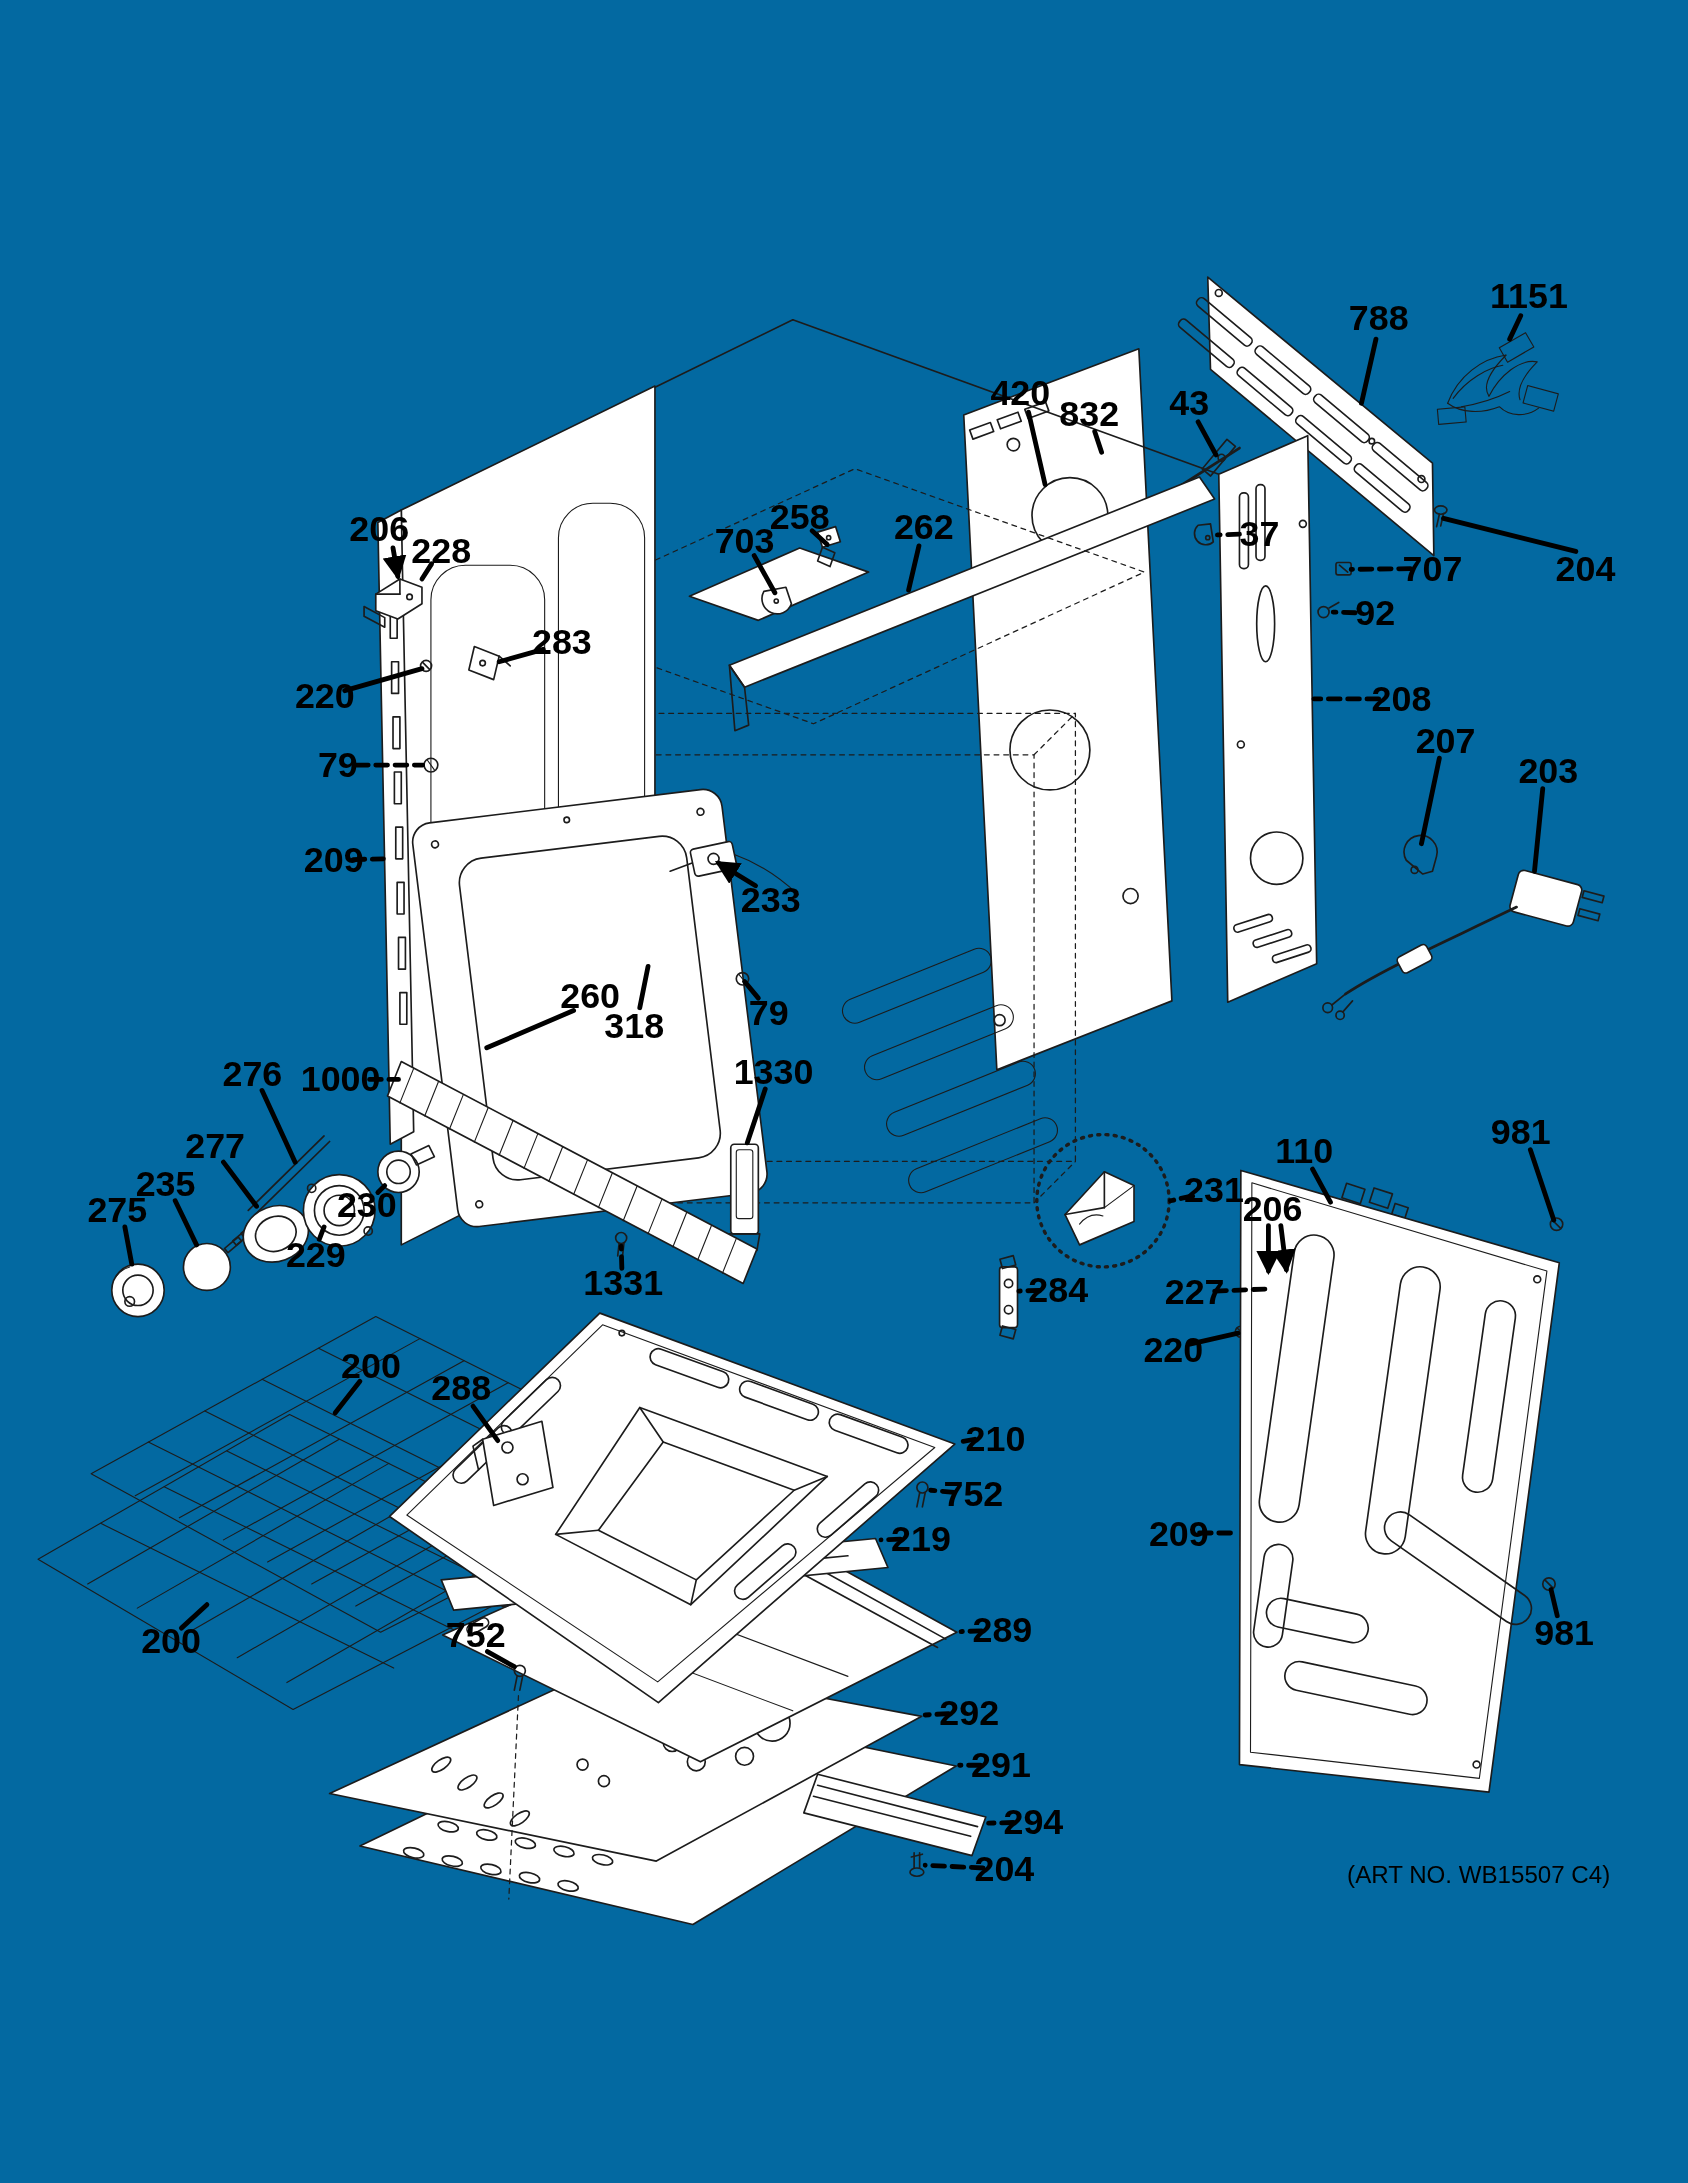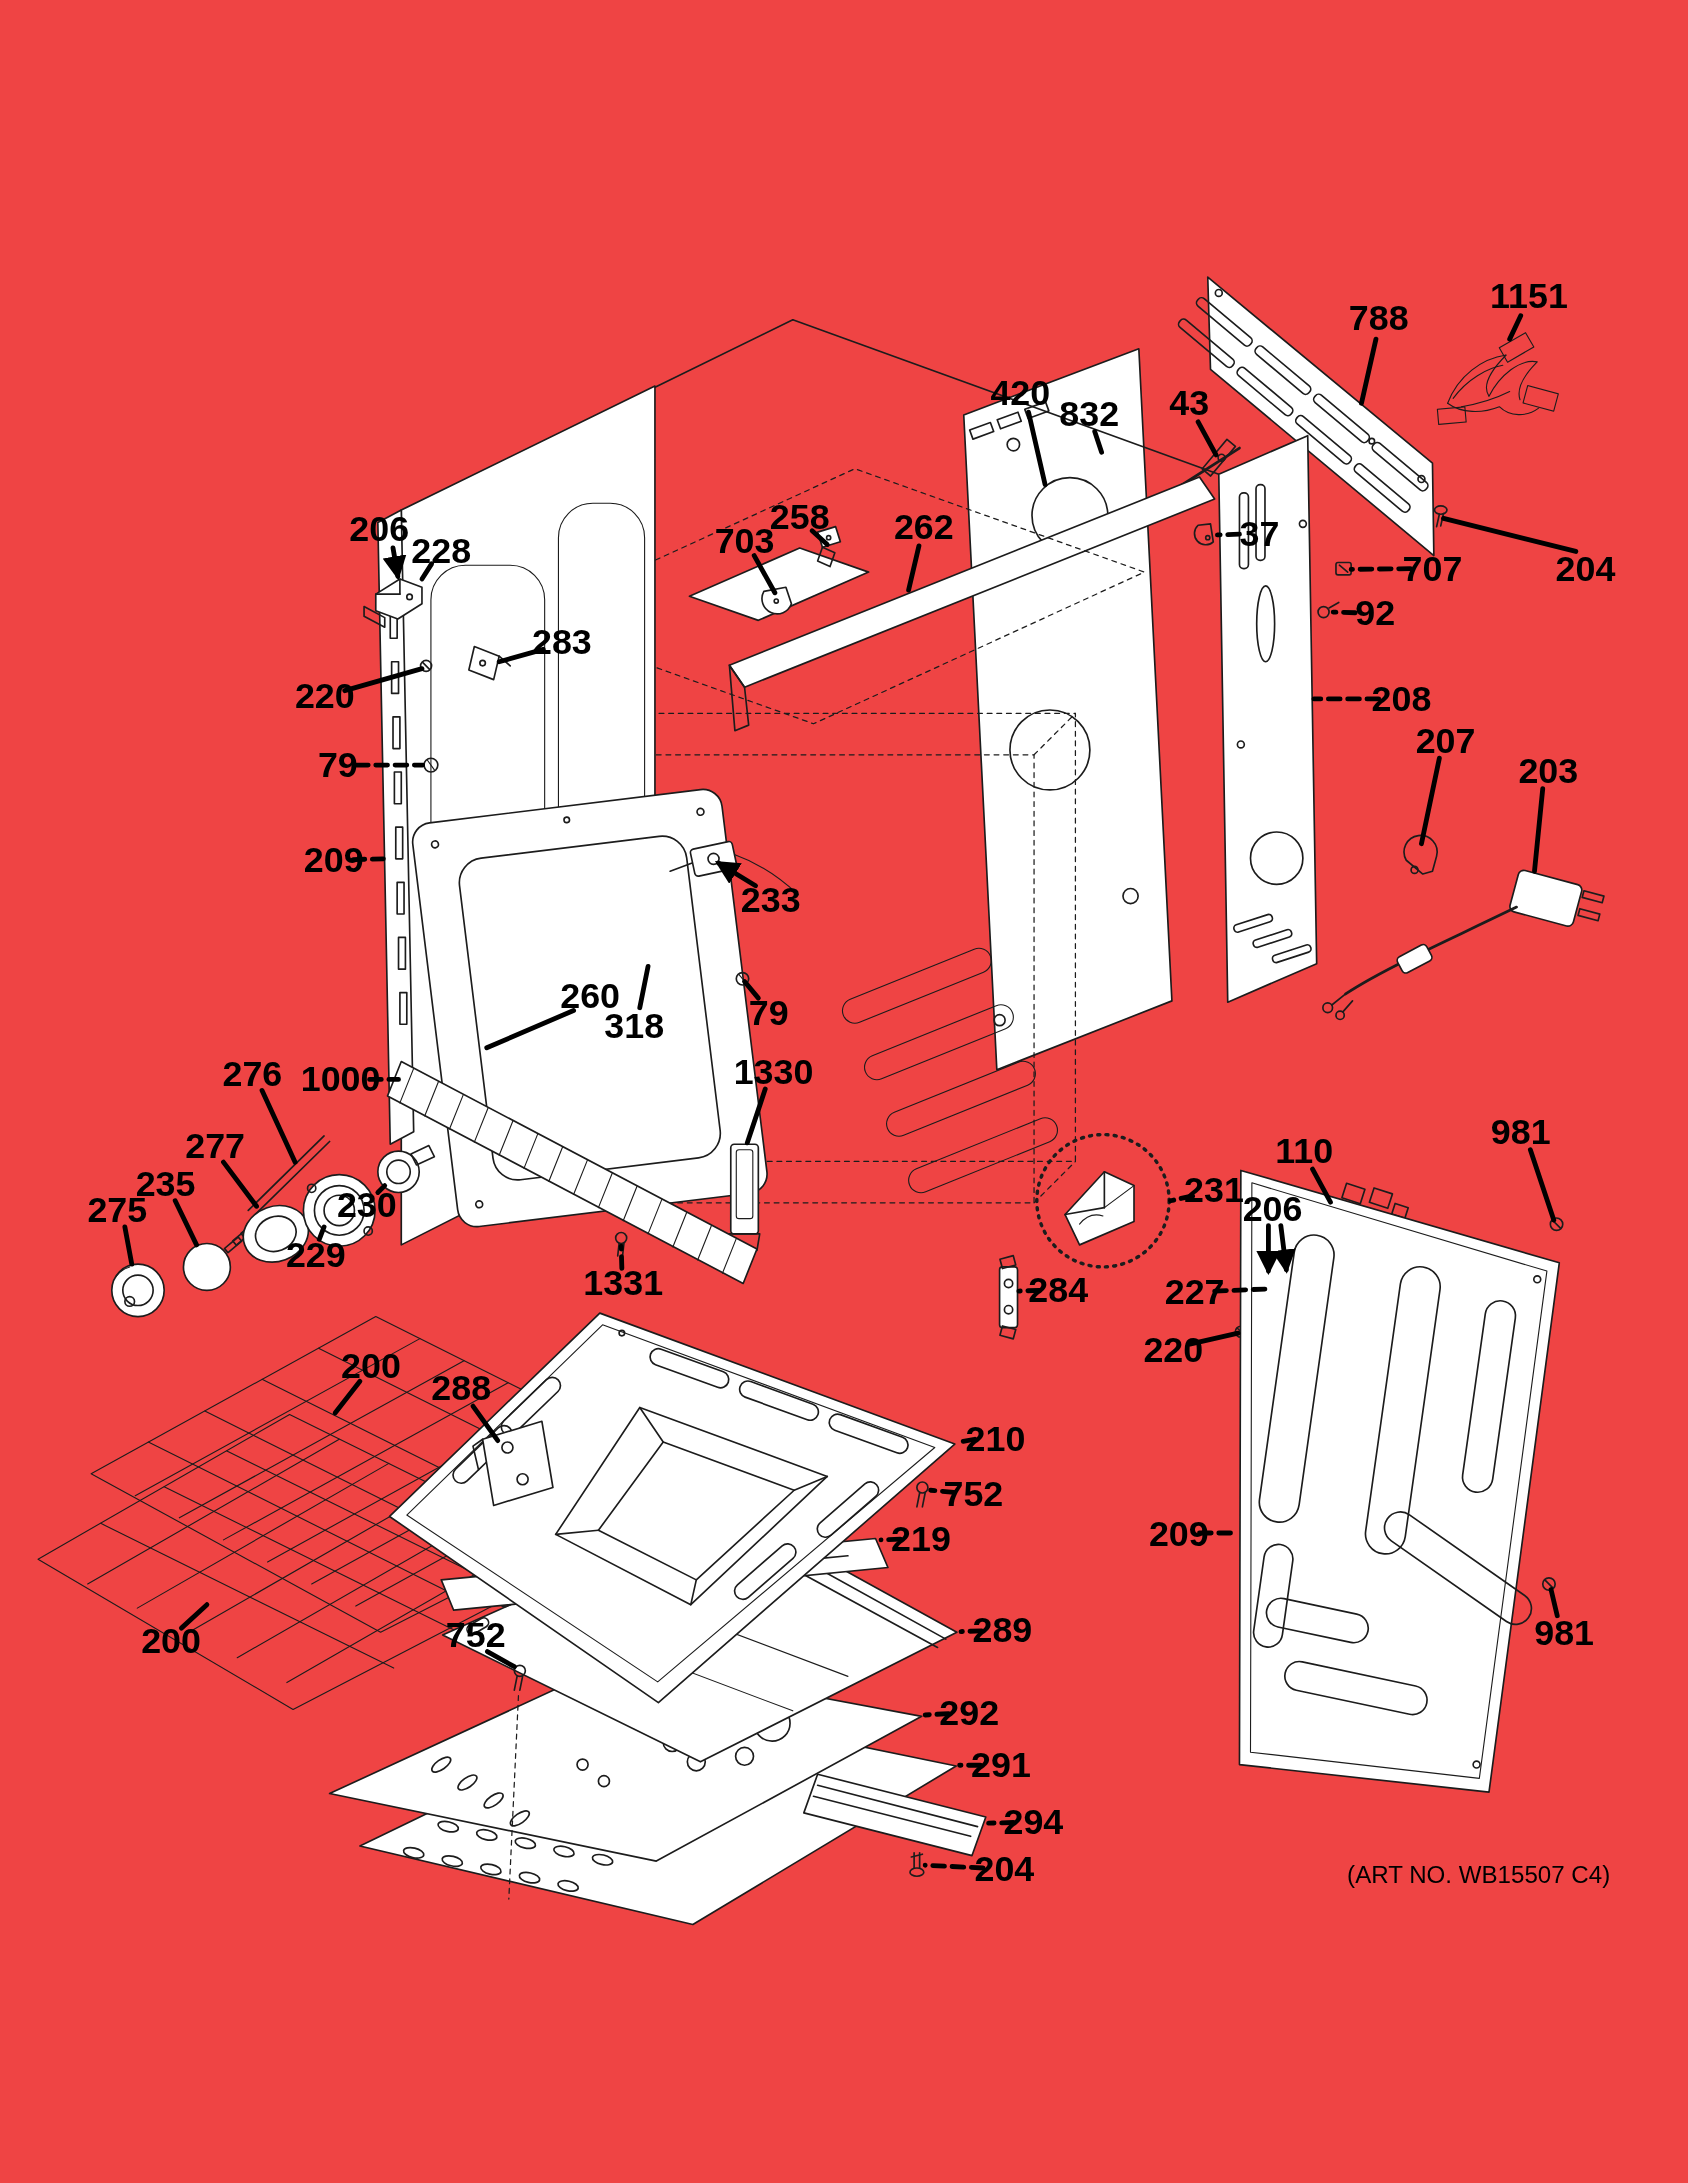--- a/index.html
+++ b/index.html
@@ -1,16 +1,16 @@
 <!DOCTYPE html>
 <html style="font-size:11px"><head>
 <meta charset="utf-8">
 <style>
   html,body{margin:0;padding:0;background:#ffffff;}
-  #stage{position:relative;width:1689px;height:2183px;background:#ef4444;overflow:hidden;}
+  #stage{position:relative;width:1689px;height:2183px;background:#0369a1;overflow:hidden;}
   svg{display:block;}
   .art{stroke:#1c1c1c;fill:none;stroke-width:2.4;stroke-linejoin:round;stroke-linecap:round;}
   .art .panel{fill:#ffffff;}
   .art .thin{stroke-width:1.6;}
   .art .thick{stroke-width:4;}
   .art .dashed{stroke-dasharray:7 7;stroke-width:1.8;}
   .art .dotted{stroke-dasharray:3 9;}
   .leader{stroke:#000;stroke-width:7;stroke-linecap:round;fill:none;}
   .leader.dashed{stroke-dasharray:17 11;}
   .part-label{font-family:"Liberation Sans","DejaVu Sans",sans-serif;font-weight:bold;font-size:52px;fill:#000;text-anchor:middle;}

